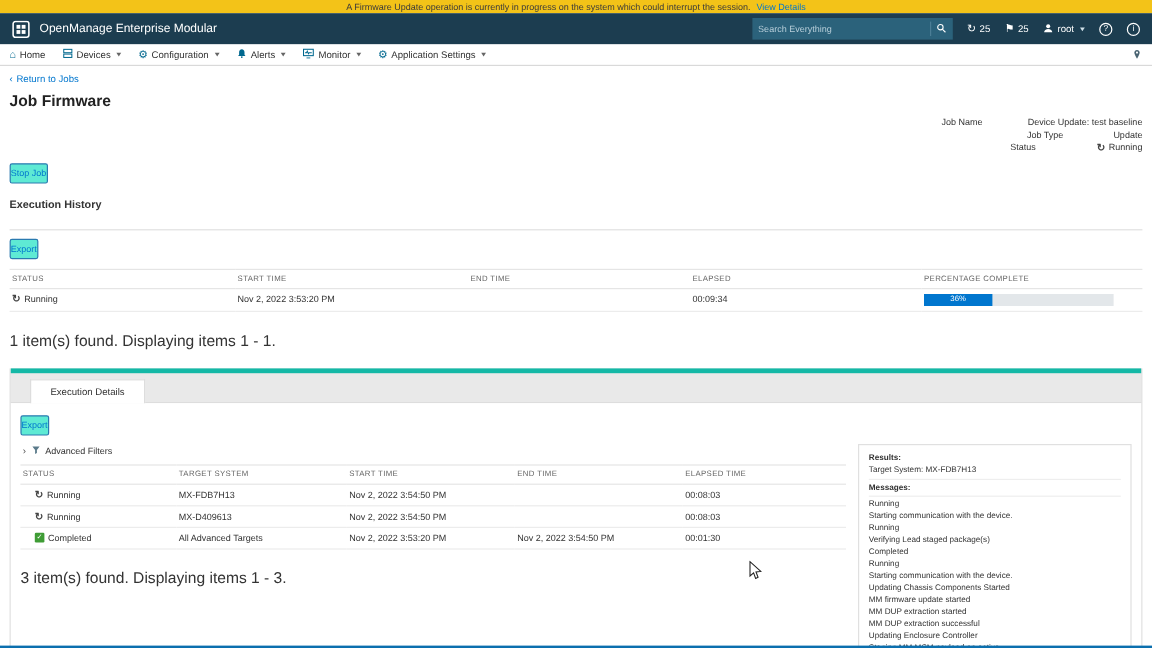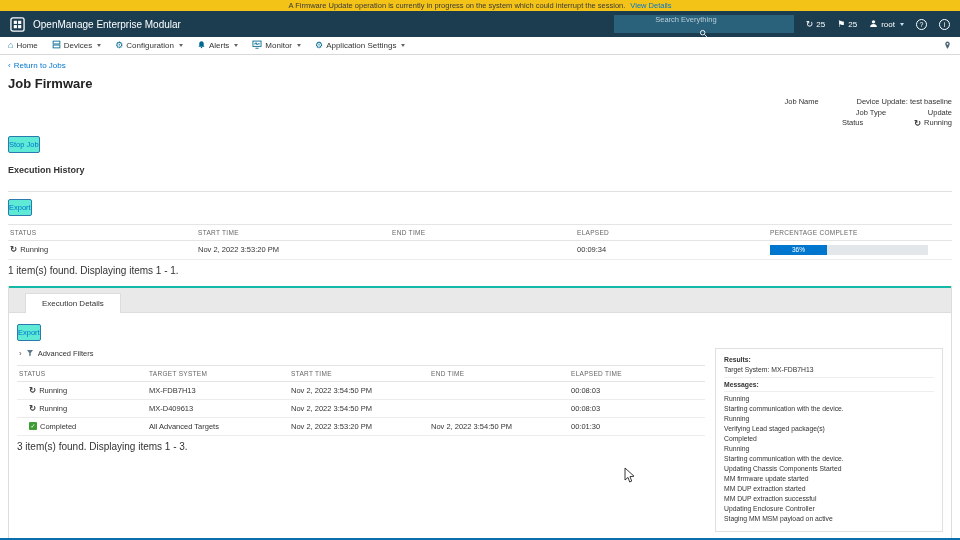--- a/index.html
+++ b/index.html
@@ -9,21 +9,21 @@
     background:#fff; color:#333; overflow:hidden; position:relative;
   }
   
   .banner { height:11px; background:#f3c318; display:flex; align-items:center; justify-content:center; gap:5px; font-size:7.5px; color:#3a3a3a; }
   .banner-link { color:#0076CE; text-decoration:none; cursor:pointer; }
   
   .header { height:26px; background:#1c3d50; display:flex; align-items:center; padding:0 10px; color:#fff; }
   .logo { display:flex; align-items:center; }
   .app-title { font-size:10px; margin-left:8px; white-space:nowrap; }
   .header-right { margin-left:auto; display:flex; align-items:center; gap:12px; }
-  .search { width:180px; height:18px; background:#2b627b; display:flex; align-items:center; padding:0 5px;flex-direction:column; }
+  .search { width:167px; height:18px; background:#2b627b; display:flex; align-items:center; padding:0 5px; }
   .search input { flex:1; min-width:0; background:transparent; border:0; outline:0; color:#d7e6ee; font-size:7.5px; font-family:inherit; }
   .search input::placeholder { color:#b6cdd9; }
   .search-sep { width:1px; height:12px; background:#4b7e96; margin:0 4px; }
   .hdr-item { display:flex; align-items:center; gap:3px; font-size:8px; cursor:pointer; white-space:nowrap; }
   .hdr-ic { font-size:9px; line-height:1; }
   .circle-ic { width:11px; height:11px; border:1px solid #fff; border-radius:50%; font-size:7px; display:flex; align-items:center; justify-content:center; cursor:pointer; }
   .caret { width:0; height:0; border-left:2.5px solid transparent; border-right:2.5px solid transparent; border-top:3px solid #666; display:inline-block; margin-left:2px; }
   .caret-light { border-top-color:#cfe0e8; }
   
   .nav { height:18px; background:#fff; display:flex; align-items:center; gap:14px; padding:0 8px; border-bottom:1px solid #d9d9d9; font-size:8px; color:#333; }
@@ -42,24 +42,24 @@
   .section-title { font-size:9px; font-weight:bold; color:#333; margin-top:12px; padding-bottom:16px; border-bottom:1px solid #e0e0e0; }
   
   .tbl { width:100%; border-collapse:collapse; font-size:7.5px; table-layout:fixed; }
   .tbl th { font-size:6.5px; font-weight:normal; color:#666; text-align:left; letter-spacing:.3px; padding:4px 2px; border-top:1px solid #e5e5e5; border-bottom:1px solid #e5e5e5; }
   .tbl td { padding:4px 2px; border-bottom:1px solid #ececec; color:#333; }
   .tbl-history { margin-top:8px; }
   .cell-status { display:flex; align-items:center; gap:3px; }
   .check-badge { display:inline-block; width:8px; height:8px; background:#3f9c35; color:#fff; font-size:6px; line-height:8px; text-align:center; border-radius:1px; }
   .progress { width:158px; height:10px; background:#e3e7ea; overflow:hidden; }
   .progress-fill { height:100%; background:#0076CE; display:flex; align-items:center; justify-content:center; color:#fff; font-size:6.5px; }
-  .summary { font-size:10px; color:#333; margin:5px 0; }
+  .summary { font-size:13px; color:#333; margin:16px 0; }
   
   .panel { margin-top:10px; border:1px solid #ddd; border-top:none; }
-  .tabstrip { background:#e9e9e9; border-top:2px solid #14b8a6; border-bottom:1px solid #ddd; padding:4px 0 0 16px; display:flex; }
+  .tabstrip { background:#e9e9e9; border-top:4px solid #14b8a6; border-bottom:1px solid #ddd; padding:4px 0 0 16px; display:flex; }
   .tab { background:#fff; font-size:8px; color:#333; padding:5px 16px 5px; border:1px solid #ddd; border-bottom:none; position:relative; top:1px; cursor:pointer; }
   .panel-content { background:#fff; padding:8px; min-height:220px; }
   .panel-body { display:flex; align-items:flex-start; margin-top:7px; }
   .panel-left { flex:1; min-width:0; }
   .filters { font-size:7.5px; color:#333; display:flex; align-items:center; gap:4px; margin:1px 0 6px 2px; cursor:pointer; width:max-content; }
   .chev { color:#555; font-size:8px; line-height:1; }
   .pad-left { padding-left:12px !important; }
   .panel-right { width:228px; border:1px solid #e0e0e0; margin-left:10px; padding:5px 8px 7px; font-size:6.8px; color:#333; }
   .r-title { font-weight:bold; margin:2px 0 3px; }
   .r-target { padding-bottom:4px; border-bottom:1px solid #eee; margin-bottom:3px; }

